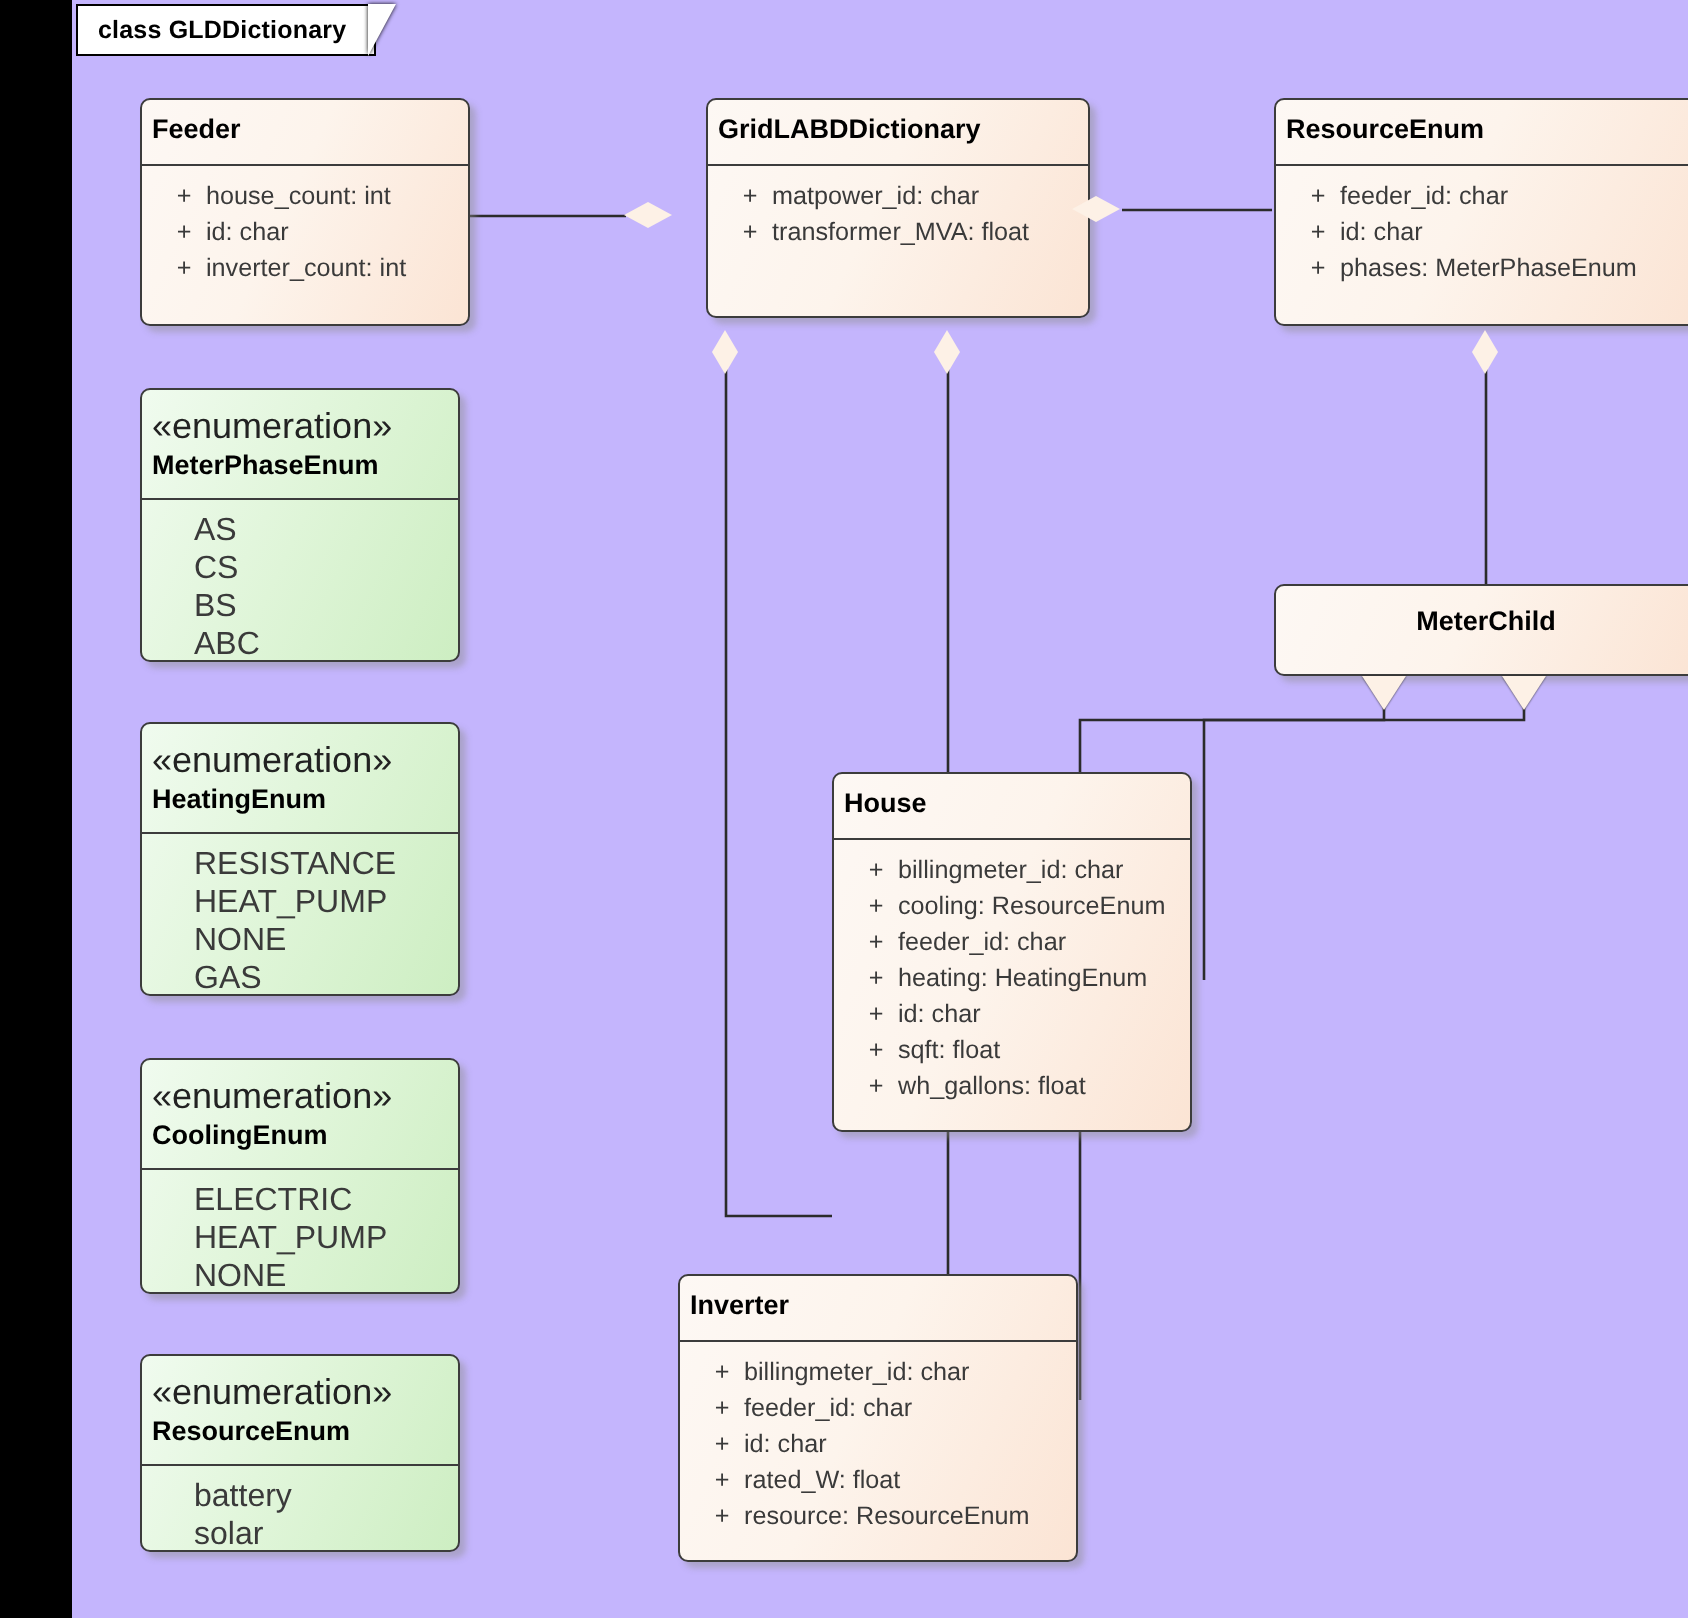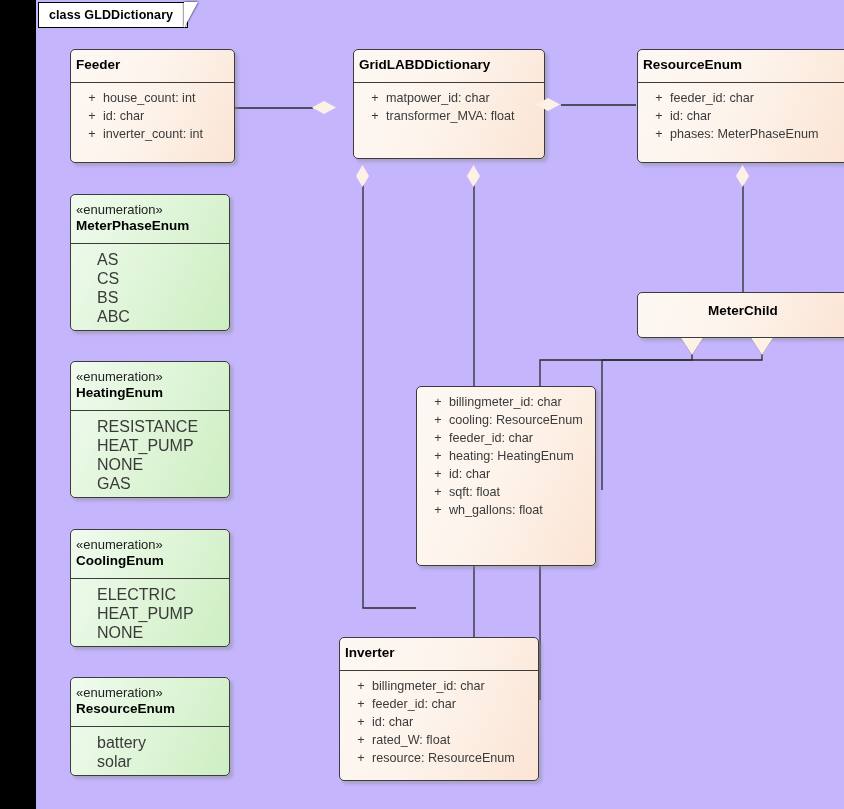--- a/index.html
+++ b/index.html
@@ -57,21 +57,21 @@
     font-weight: bold;
     font-size: 13.5px;
     color: #000000;
     padding: 7px 8px 8px 5px;
     border-bottom: 1.2px solid #3c3c3c;
     line-height: 1.25;
   }
   .uml-header .stereotype {
     display: block;
     font-weight: normal;
-    font-size: 13px;
+    font-size: 18px;
     color: #222222;
   }
   .uml-header .cname {
     display: block;
     font-weight: bold;
   }
   .uml-header-plain {
     text-align: center;
     font-weight: bold;
     font-size: 13.5px;
@@ -237,20 +237,23 @@
     </div>
   </div>
 
   <div class="uml-box class-box" style="left:601px; top:292px; width:212px; height:46px;">
     <div class="uml-header-plain">
       <span>MeterChild</span>
     </div>
   </div>
 
   <div class="uml-box class-box" style="left:380px; top:386px; width:180px; height:180px;">
+    <div class="uml-header">
+      <span class="cname">House</span>
+    </div>
     <div class="uml-body">
       <div class="attr-row">
         <span class="attr-vis">+</span>
         <span class="attr-name">billingmeter_id: char</span>
       </div>
       <div class="attr-row">
         <span class="attr-vis">+</span>
         <span class="attr-name">cooling: ResourceEnum</span>
       </div>
       <div class="attr-row">

